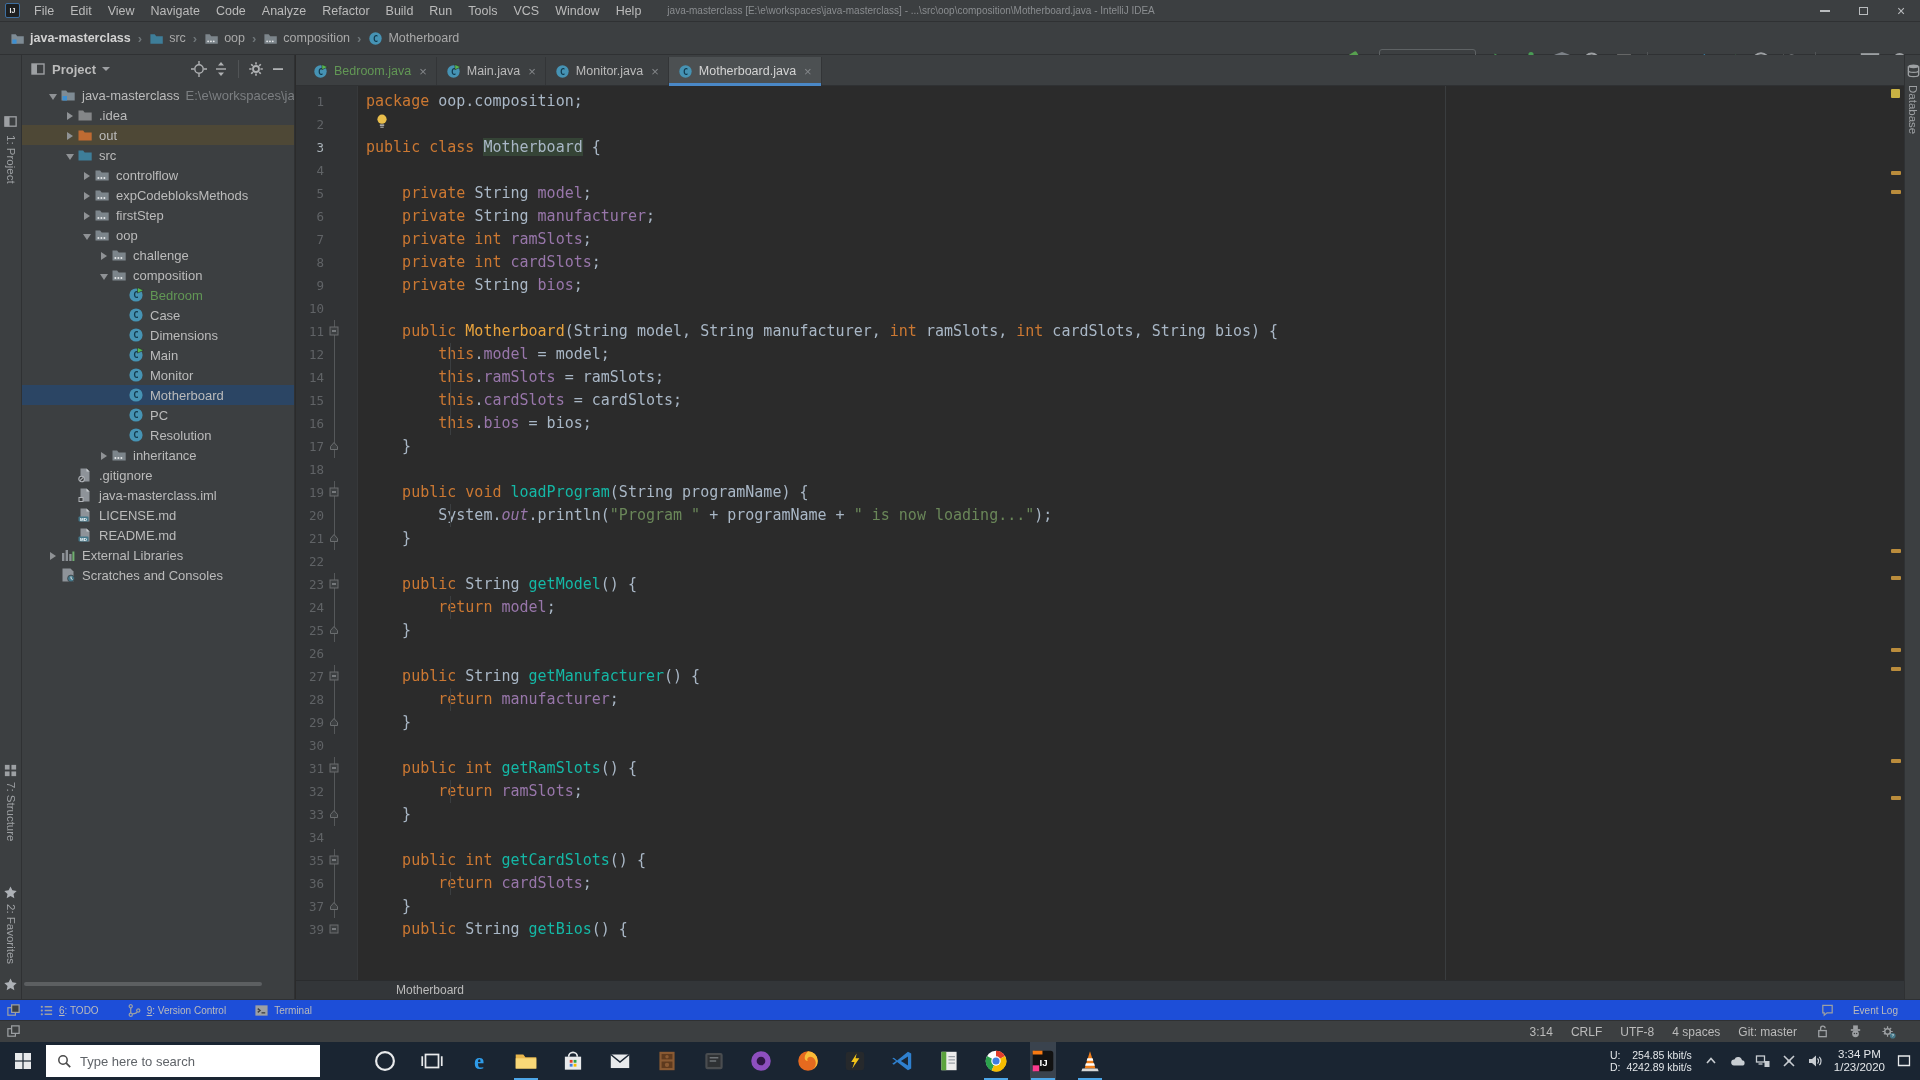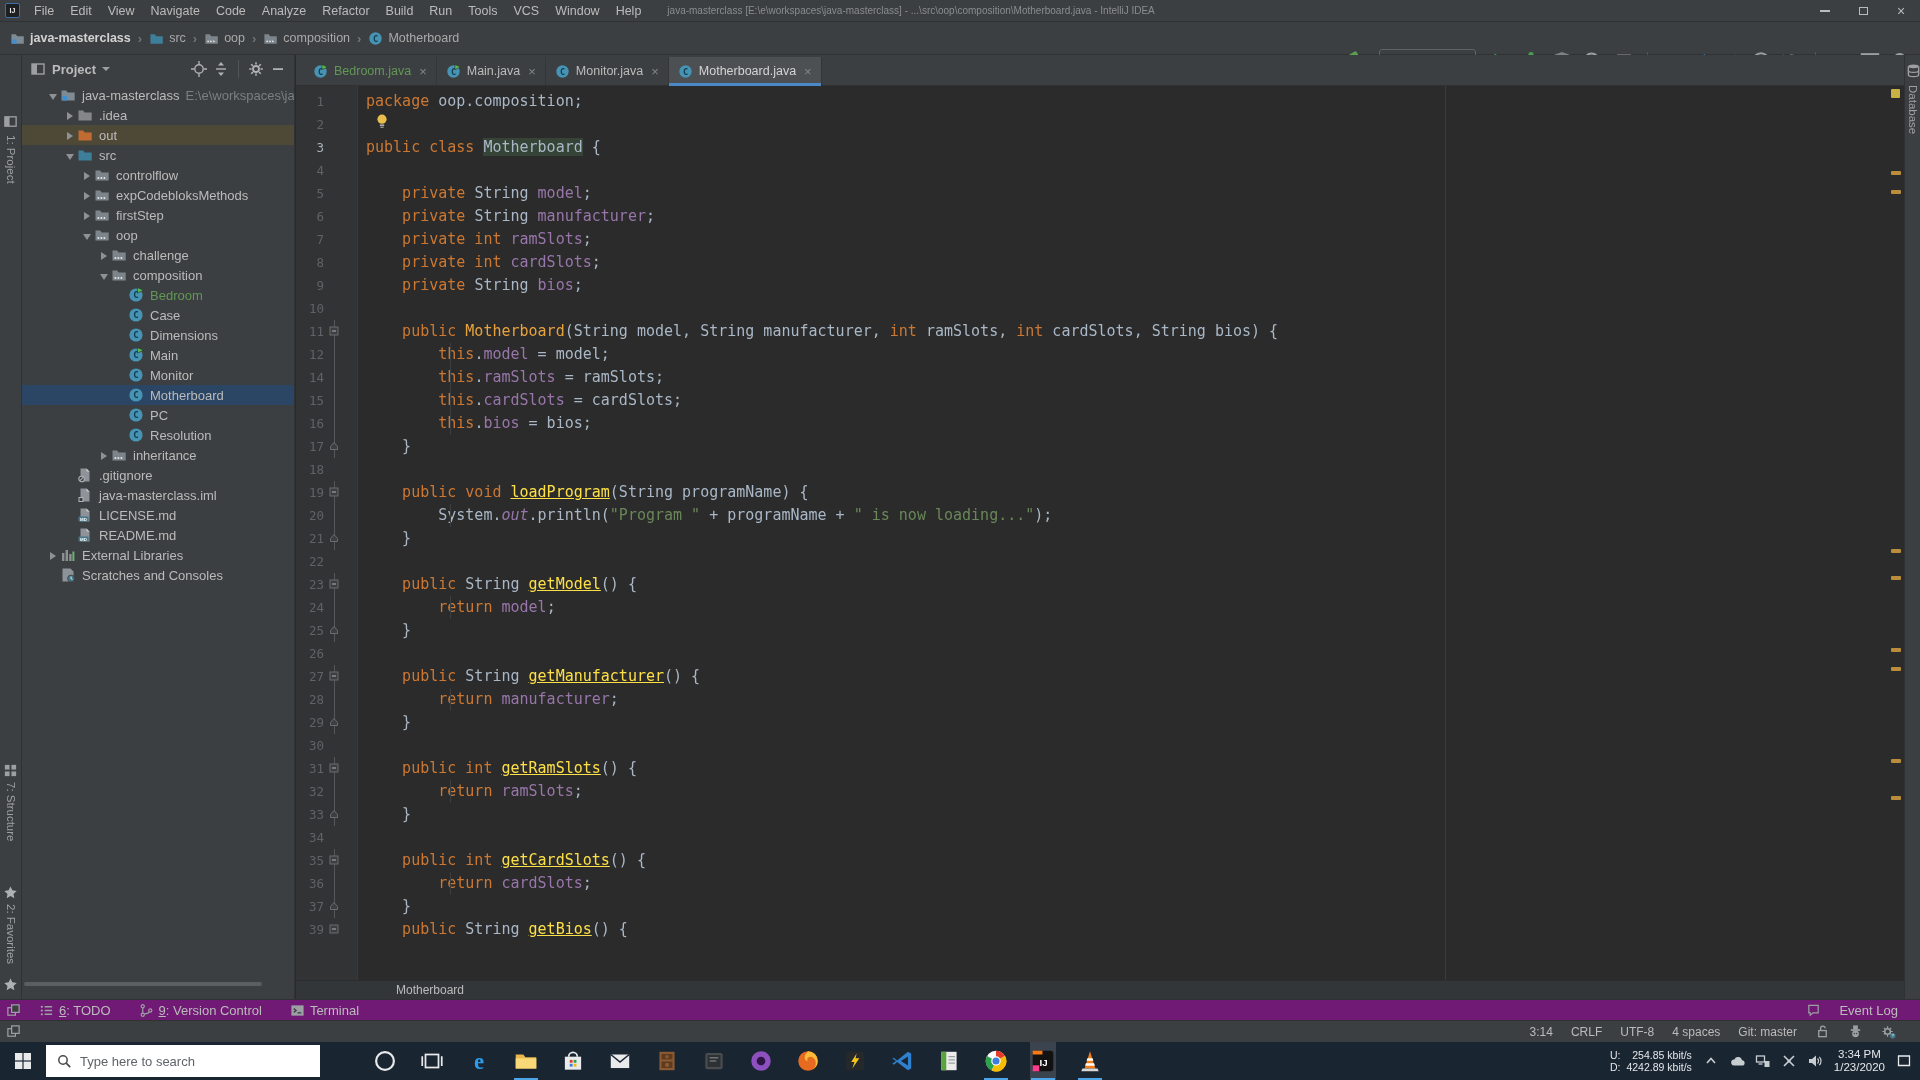--- a/index.html
+++ b/index.html
@@ -86,33 +86,33 @@
   #margin-guide { position:absolute; left:1149px; top:0; width:1px; height:894px; background:#3A3D3F; }
   #code-lines { position:absolute; left:0; top:4px; right:0; }
   .cl { height:23px; display:flex; position:relative; font-size:15px; line-height:23px; }
   .cl .num { width:28px; flex:0 0 28px; text-align:right; color:#606366; font-size:12.5px; }
   .cl .num.cur { color:#A9B2B8; }
   .cl .foldc { width:20px; flex:0 0 20px; display:flex; align-items:center; justify-content:center; position:relative; }
   .cl .ct { padding-left:22px; white-space:pre; position:relative; }
   .conn { position:absolute; left:38px; top:0; bottom:0; width:1px; background:#55585A; }
   .guide { position:absolute; left:106px; top:0; bottom:0; width:1px; background:#3B3E40; }
   .tk-k { color:#CC7832; } .tk-p { color:#A9B7C6;margin-top:44px; } .tk-f { color:#9876AA; }
-  .tk-s { color:#6A8759; } .tk-c { color:#E8A33D; } .tk-m { color:#fde047;text-decoration:underline; }
+  .tk-s { color:#6A8759; } .tk-c { color:#E8A33D; } .tk-m { color:#14b8a6; }
   .tk-o { color:#9876AA; font-style:italic; }
   .tk-hl { background:#354436; color:#A9B7C6; }
   .caret-bar { display:inline-block; width:2px; height:16px; background:#D6DBDE; vertical-align:-2px; margin-right:-2px; }
   .bulb { display:inline-block; width:12px; height:15px; margin-left:10px; }
   .stripe-mark { position:absolute; right:3px; width:10px; height:4px; border-radius:1px; }
   #inspect-square { position:absolute; right:4px; top:3px; width:9px; height:9px; background:#C9B243; border-radius:1px; }
   #editor-breadcrumb { position:absolute; left:0; bottom:0; right:0; height:19px; background:#333639;
                        border-top:1px solid #2A2C2E; color:#BBBBBB; font-size:12px; line-height:18px; padding-left:100px; }
 
   
-  #bottombar { position:absolute; left:0; top:999px; width:1920px; height:21px; background:#701a75;
-               border-top:1px solid #2F3133; display:flex; align-items:center; color:#BBBBBB; font-size:13px; }
+  #bottombar { position:absolute; left:0; top:999px; width:1920px; height:21px; background:#1d4ed8;
+               border-top:1px solid #2F3133; display:flex; align-items:center; color:#BBBBBB; font-size:10px; }
   .bb-item { display:flex; align-items:center; gap:5px; margin-right:28px; }
   #event-log { position:absolute; right:22px; display:flex; align-items:center; gap:18px; }
   #statusbar { position:absolute; left:0; top:1020px; width:1920px; height:22px; background:#3C3F41;
                border-top:1px solid #2F3133; display:flex; align-items:center; color:#BBBBBB; font-size:12px; }
   #sb-right { position:absolute; right:24px; display:flex; align-items:center; gap:18px; }
 
   
   #taskbar { position:absolute; left:0; top:1042px; width:1920px; height:38px; background:#1A2532;
              display:flex; align-items:center; }
   #start-btn { width:46px; height:38px; display:flex; align-items:center; justify-content:center; }

